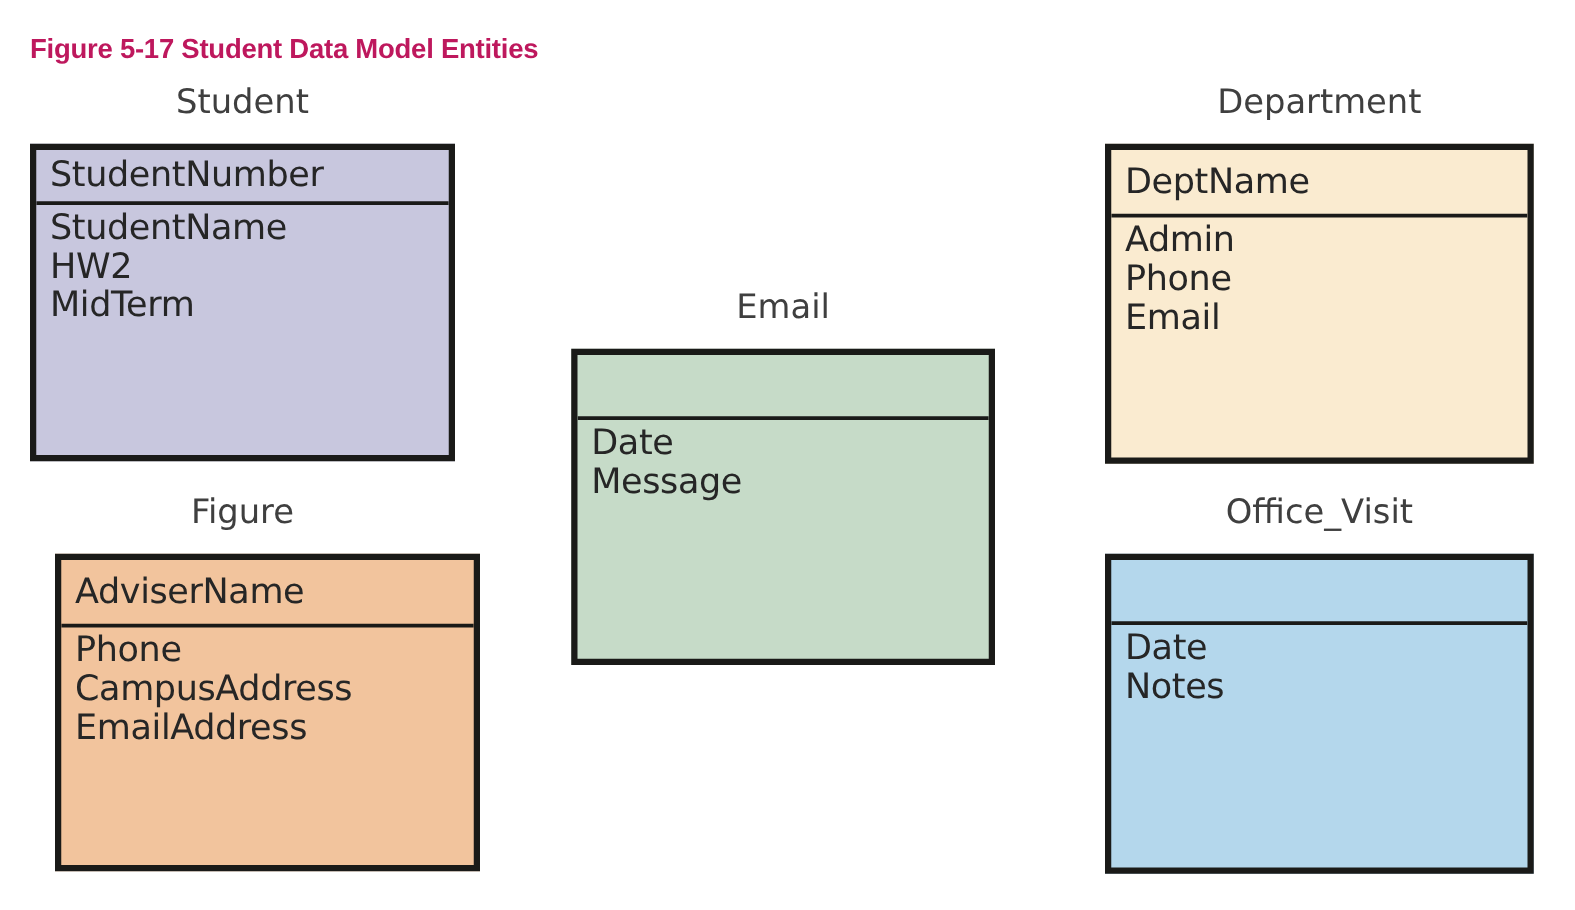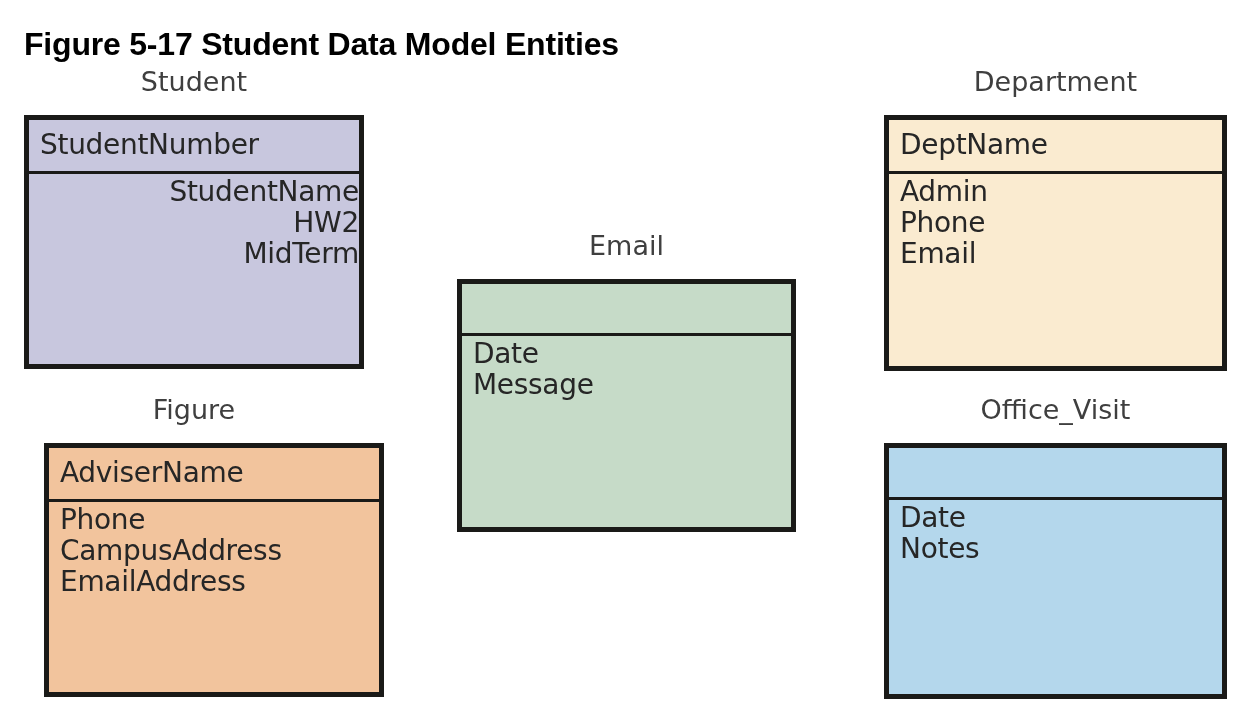--- a/index.html
+++ b/index.html
@@ -16,23 +16,23 @@
     -webkit-font-smoothing: antialiased;
   }
 
   
   .figure-caption {
     position: absolute;
     left: 24px;
     top: 26px;
     font-family: "Liberation Sans", sans-serif;
     font-weight: bold;
-    font-size: 32px;
+    font-size: 22px;
     letter-spacing: -0.2px;
-    color: #000000;
+    color: #be185d;
     white-space: nowrap;
   }
 
   
   .entity {
     position: absolute;
   }
 
   .entity-name {
     position: absolute;
@@ -89,22 +89,22 @@
     white-space: nowrap;
   }
 
   
 
   
   #entity-student          { left: 24px;  top: 68px;  width: 340px; }
   #entity-student .entity-name { top: 0; }
   #entity-student .entity-box  { top: 47px; left: 0; width: 340px; height: 254px;
                                  background: #c8c7de; }
-  #entity-student .key-section { height: 54px; }
-  #entity-student .attr-section{ height: 190px; text-align: right; }
+  #entity-student .key-section { height: 44px; }
+  #entity-student .attr-section{ height: 190px; }
 
   
   #entity-adviser          { left: 24px;  top: 396px; width: 340px; }
   #entity-adviser .entity-name { top: 0; }
   #entity-adviser .entity-box  { top: 47px; left: 0; width: 340px; height: 254px;
                                  background: #f2c49d; }
   #entity-adviser .key-section { height: 54px; }
   #entity-adviser .attr-section{ height: 190px; }
 
   

